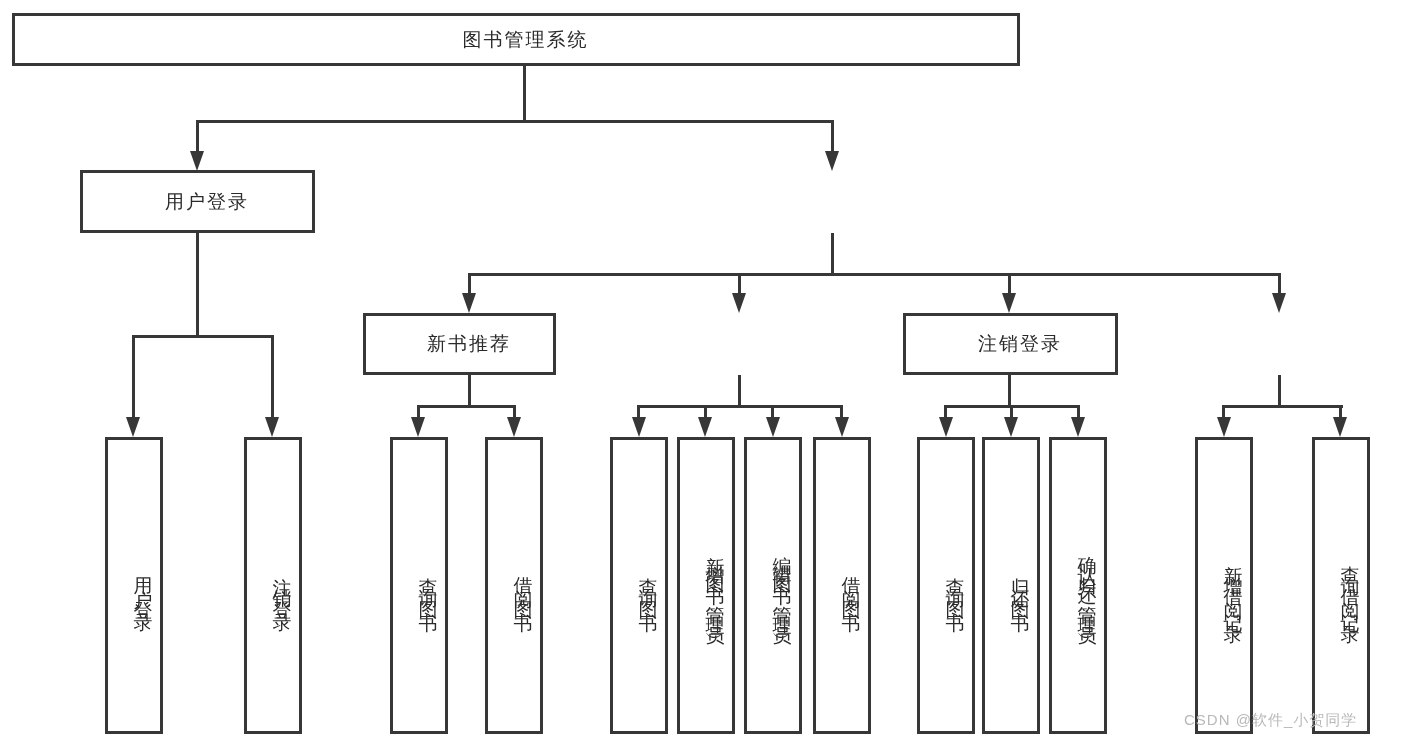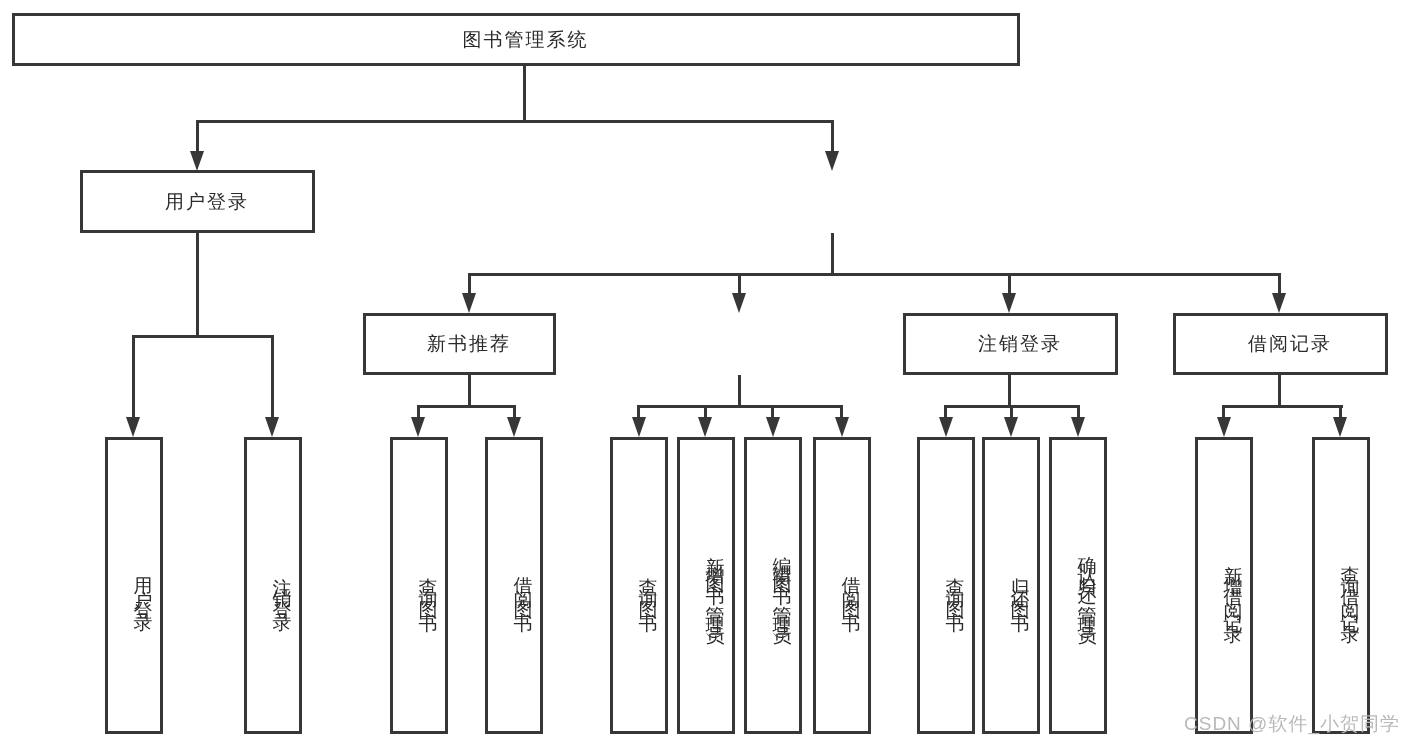--- a/index.html
+++ b/index.html
@@ -46,21 +46,21 @@
   .h{position:absolute;height:3px;background:var(--line-color);}
   .arr{
     position:absolute;width:0;height:0;
     border-left:7px solid transparent;
     border-right:7px solid transparent;
     border-top:20px solid var(--line-color);
   }
   .watermark{
     position:absolute;
     left:1184px;top:711px;
-    font-size:19px;
+    font-size:15px;
     color:var(--watermark-color);
     letter-spacing:1px;
     z-index:10;
     white-space:nowrap;
   }
 </style>
 </head>
 <body>
 
 <div class="canvas">
@@ -96,23 +96,20 @@
   <div class="arr" style="left:462px;top:293px;"></div>
   <div class="arr" style="left:732px;top:293px;"></div>
   <div class="arr" style="left:1002px;top:293px;"></div>
   <div class="arr" style="left:1272px;top:293px;"></div>
 
   <div class="box" style="left:363px;top:313px;width:193px;height:62px;">
     <span>新书推荐</span>
   </div>
   <div class="box" style="left:903px;top:313px;width:215px;height:62px;">
     <span>注销登录</span>
-  </div>
-  <div class="box" style="left:1173px;top:313px;width:215px;height:62px;">
-    <span>借阅记录</span>
   </div>
 
   <div class="v" style="left:468px;top:375px;height:32px;"></div>
   <div class="h" style="left:417px;top:405px;width:99px;"></div>
   <div class="v" style="left:417px;top:405px;height:14px;"></div>
   <div class="v" style="left:513px;top:405px;height:14px;"></div>
   <div class="arr" style="left:411px;top:417px;"></div>
   <div class="arr" style="left:507px;top:417px;"></div>
 
   <div class="v" style="left:738px;top:375px;height:32px;"></div>

